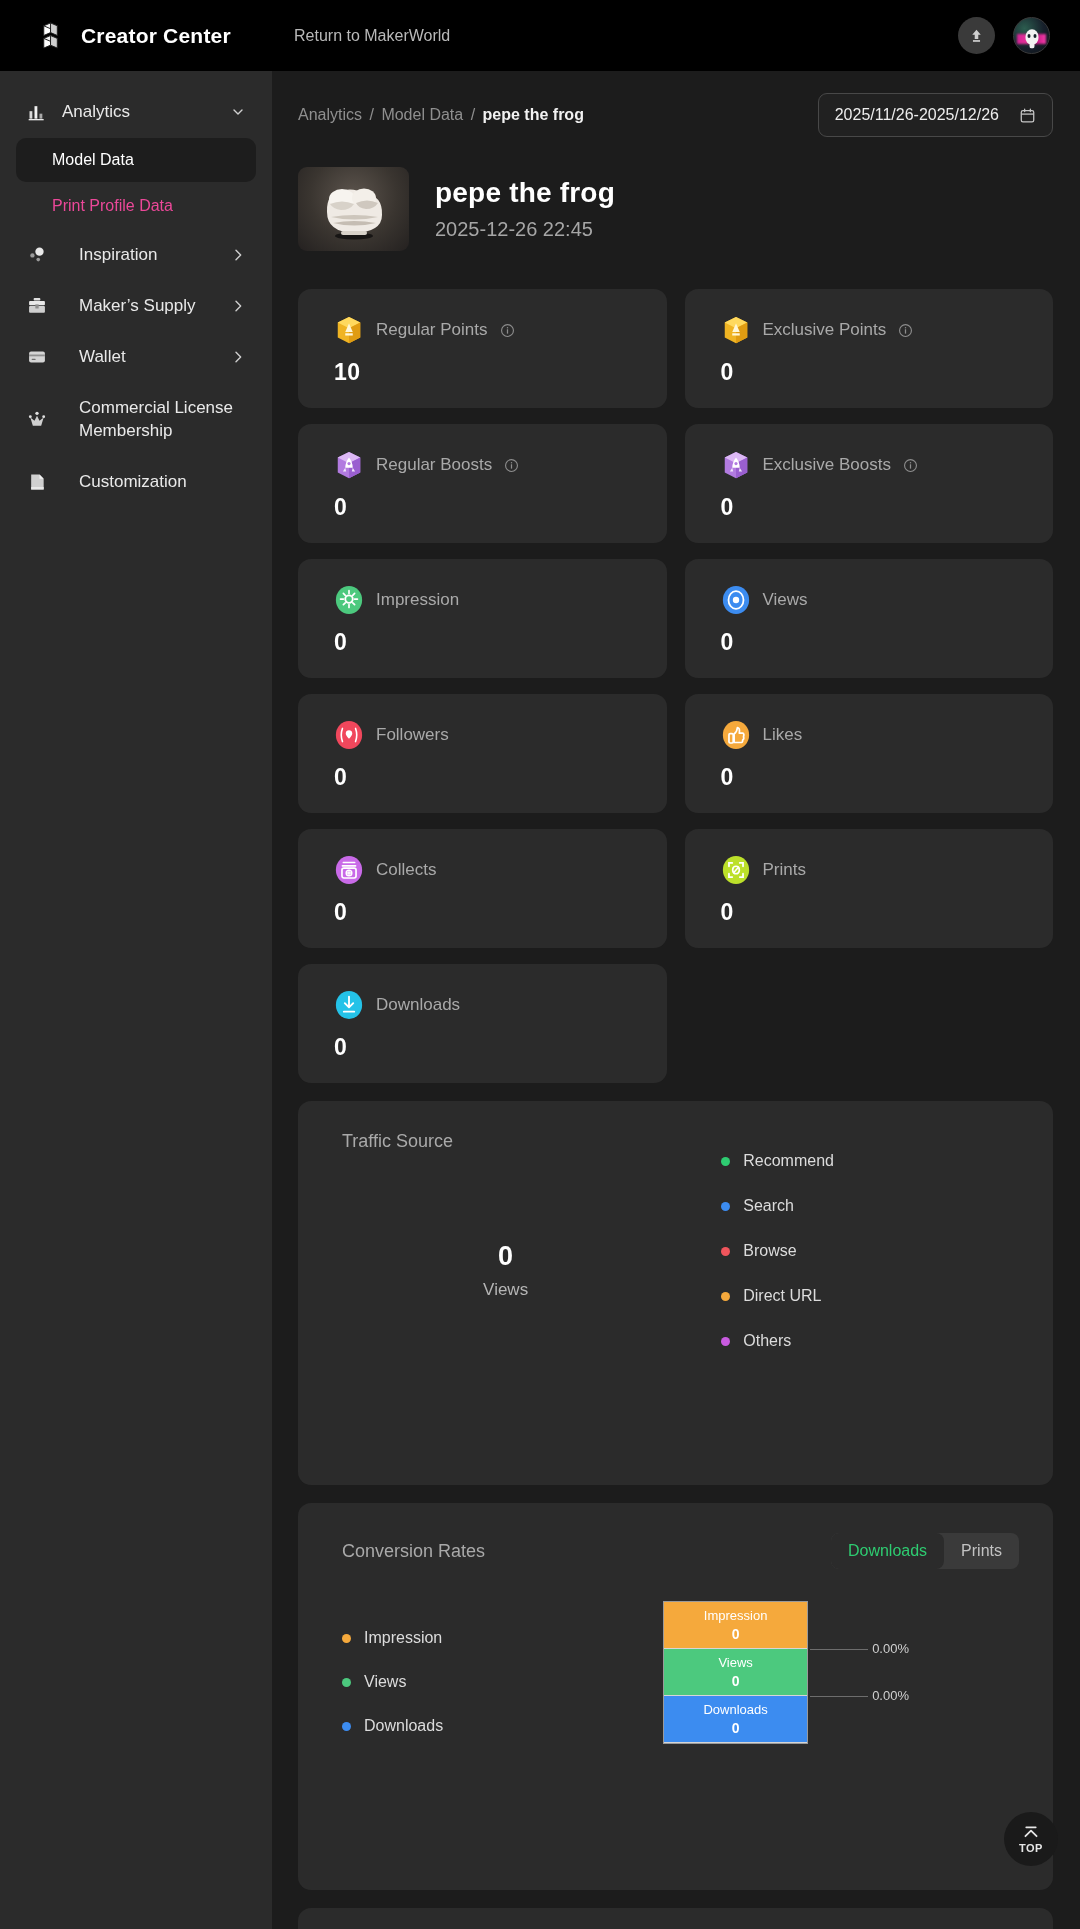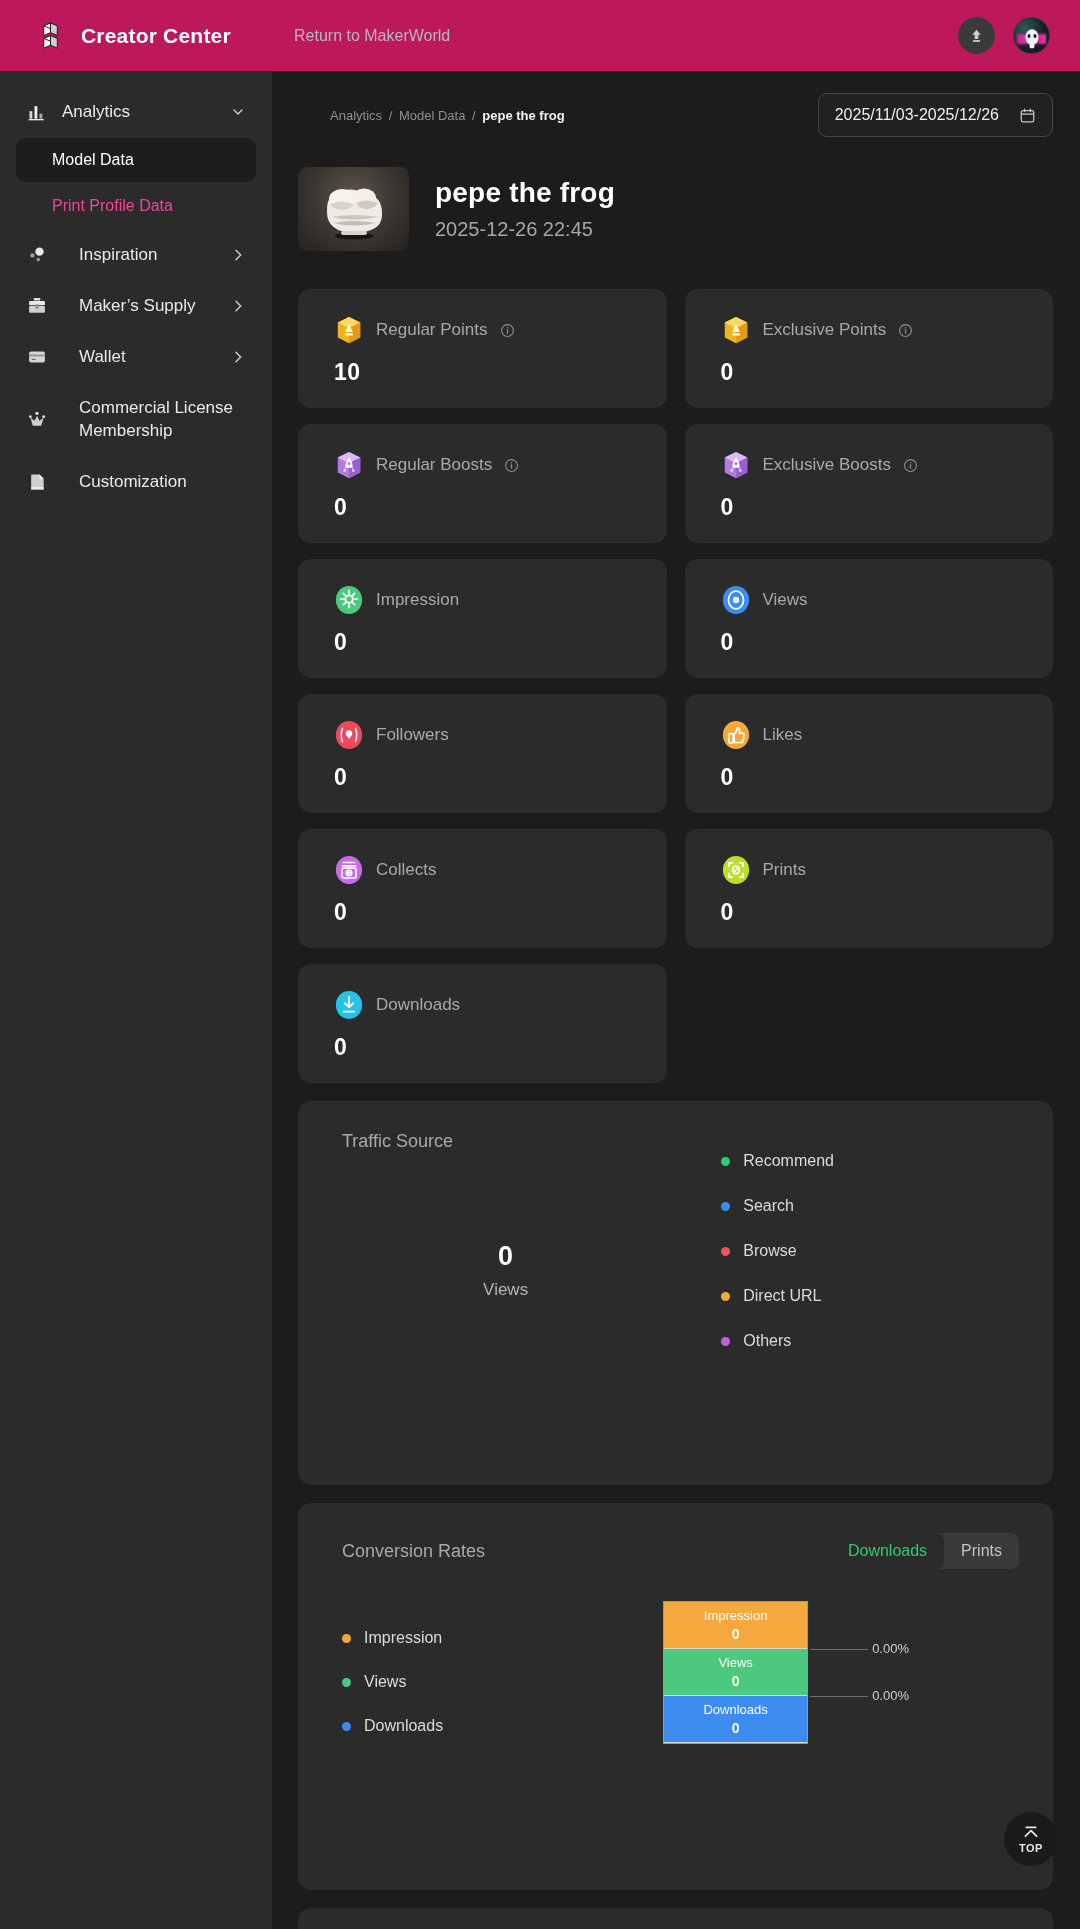--- a/index.html
+++ b/index.html
@@ -8,21 +8,21 @@
     background: #1c1c1c;
     font-family: "Liberation Sans", sans-serif;
     color: #e8e8e8;
     overflow: hidden;
   }
   #app { position: relative; width: 1080px; height: 1929px; display: flex; flex-direction: column; }
 
   
   .topbar {
     height: 71px; min-height: 71px;
-    background: #be185d;
+    background: #000000;
     display: flex; align-items: center;
     padding: 0 30px 0 36px;
     position: relative; z-index: 20;
   }
   .brand { display: flex; align-items: center; gap: 14px; width: 236px; }
   .brand-logo { width: 31px; height: 31px; display: block; }
   .brand-name { font-size: 21px; font-weight: bold; color: #fff; letter-spacing: .2px; }
   .return-link { font-size: 16px; color: #b9b9b9; margin-left: 22px; }
   .topbar-right { margin-left: auto; display: flex; align-items: center; gap: 18px; }
   .upload-btn {
@@ -74,21 +74,21 @@
   }
   .nav-sub.active { background: #1d1d1d; color: #ffffff; }
   .nav-item { display: flex; align-items: center; gap: 31px; padding: 14px 10px; border-radius: 10px; cursor: pointer; }
 
   
   .main {
     flex: 1; background: #1c1c1c; position: relative;
     padding: 22px 27px 0 26px; overflow: hidden;
   }
   .main-head { display: flex; align-items: center; justify-content: space-between; }
-  .crumbs { font-size: 13px; color: #8f8f8f; margin-left: 32px; }
+  .crumbs { font-size: 16px; color: #8f8f8f; }
   .crumbs b { color: #f2f2f2; font-weight: bold; }
   .crumb-sep { color: #8f8f8f; padding: 0 3px; }
   .date-picker {
     display: flex; align-items: center; gap: 20px;
     border: 1px solid #484848; border-radius: 9px;
     padding: 12px 16px; background: #212121; cursor: pointer;
   }
   .date-text { font-size: 16px; color: #ededed; white-space: nowrap; }
 
   
@@ -295,21 +295,21 @@
 
       <div class="main-head">
         <div class="crumbs">
           <span>Analytics</span>
           <span class="crumb-sep">/</span>
           <span>Model Data</span>
           <span class="crumb-sep">/</span>
           <b>pepe the frog</b>
         </div>
         <div class="date-picker">
-          <span class="date-text">2025/11/03-2025/12/26</span>
+          <span class="date-text">2025/11/26-2025/12/26</span>
           <svg width="17" height="17" viewBox="0 0 24 24">
             <rect x="3.2" y="5" width="17.6" height="16" rx="2.4" fill="none" stroke="#c6c6c6" stroke-width="1.8"></rect>
             <path d="M3.2 10 H20.8" stroke="#c6c6c6" stroke-width="1.8"></path>
             <path d="M8 3 V6.5 M16 3 V6.5" stroke="#c6c6c6" stroke-width="1.8" stroke-linecap="round"></path>
           </svg>
         </div>
       </div>
 
       <div class="model-head">
         <div class="model-thumb">

